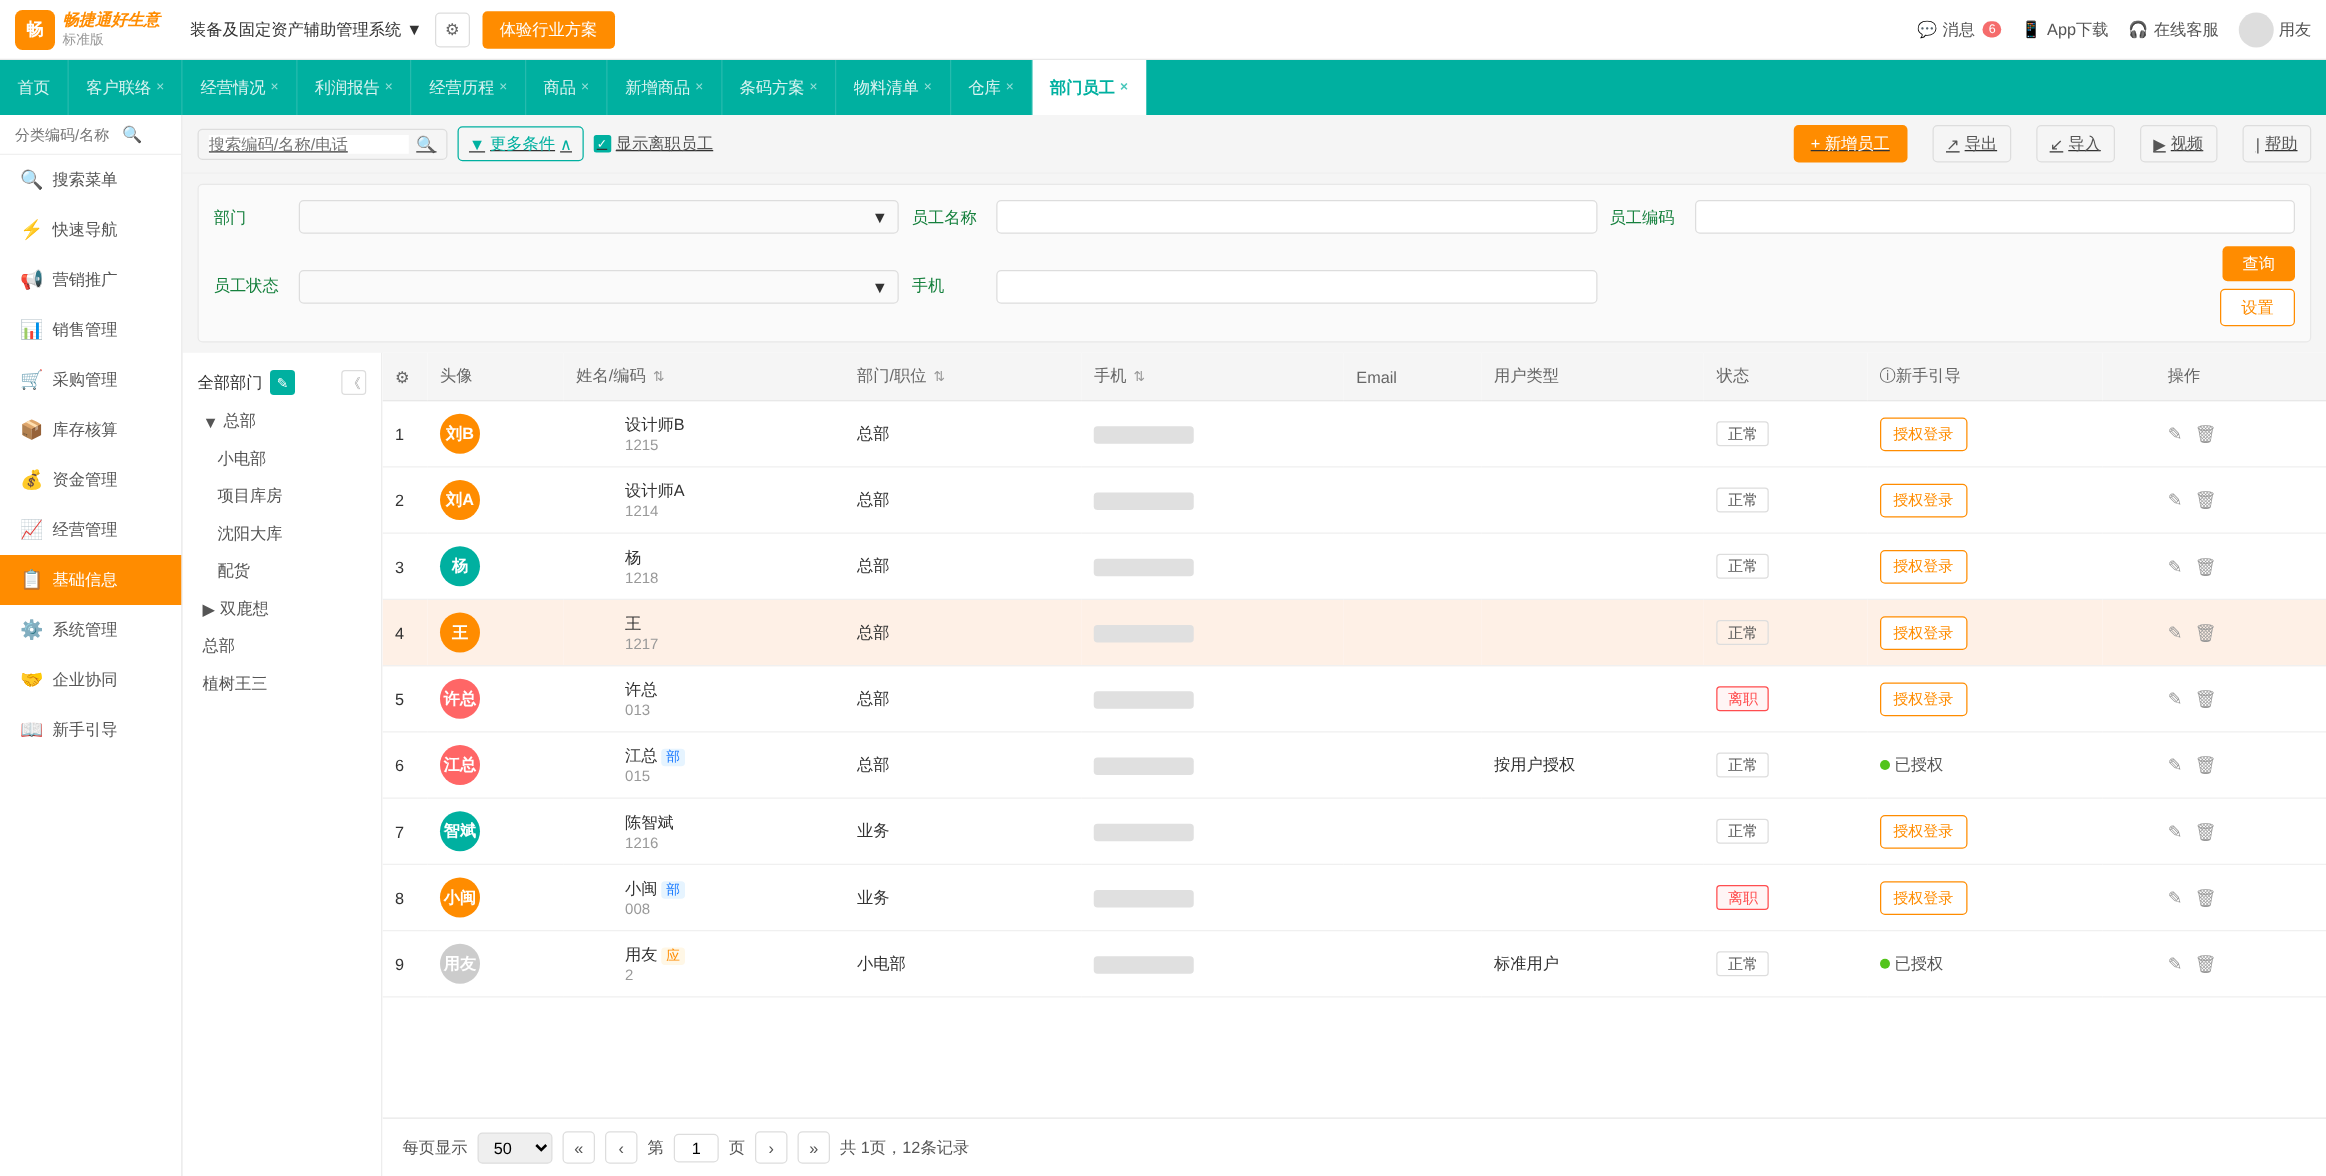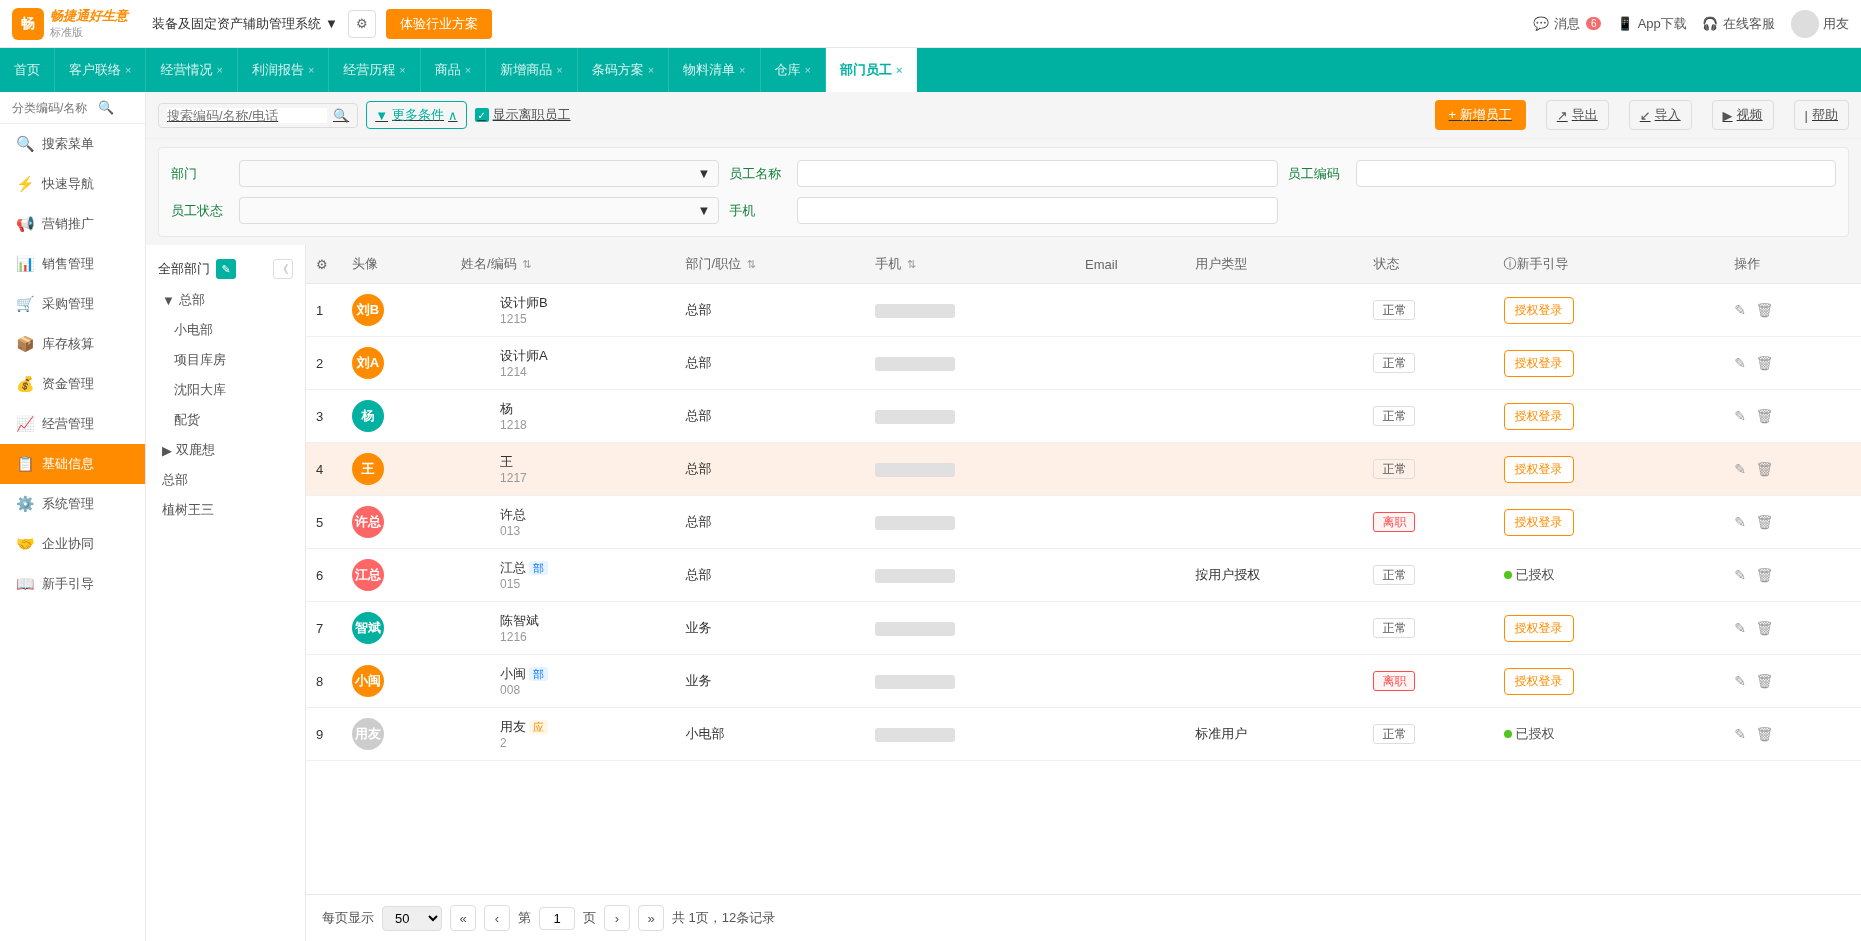--- a/index.html
+++ b/index.html
@@ -269,20 +269,24 @@
       <div class="filter-row">
         <span class="filter-label">员工状态</span>
         <div class="filter-select">
           <span></span>
           <span>▼</span>
         </div>
       </div>
       <div class="filter-row">
         <span class="filter-label">手机</span>
         <input class="filter-input" style="">
+      </div>
+      <div class="filter-actions">
+        <button class="query-btn">查询</button>
+        <button class="reset-btn">设置</button>
       </div>
     </div>
 
     <div class="dept-staff-layout">
 
       <div class="dept-panel">
         <div class="dept-panel-header">
           <span>全部部门</span>
           <div class="dept-edit-icon">✎</div>
           <div class="dept-collapse-btn">《</div>

